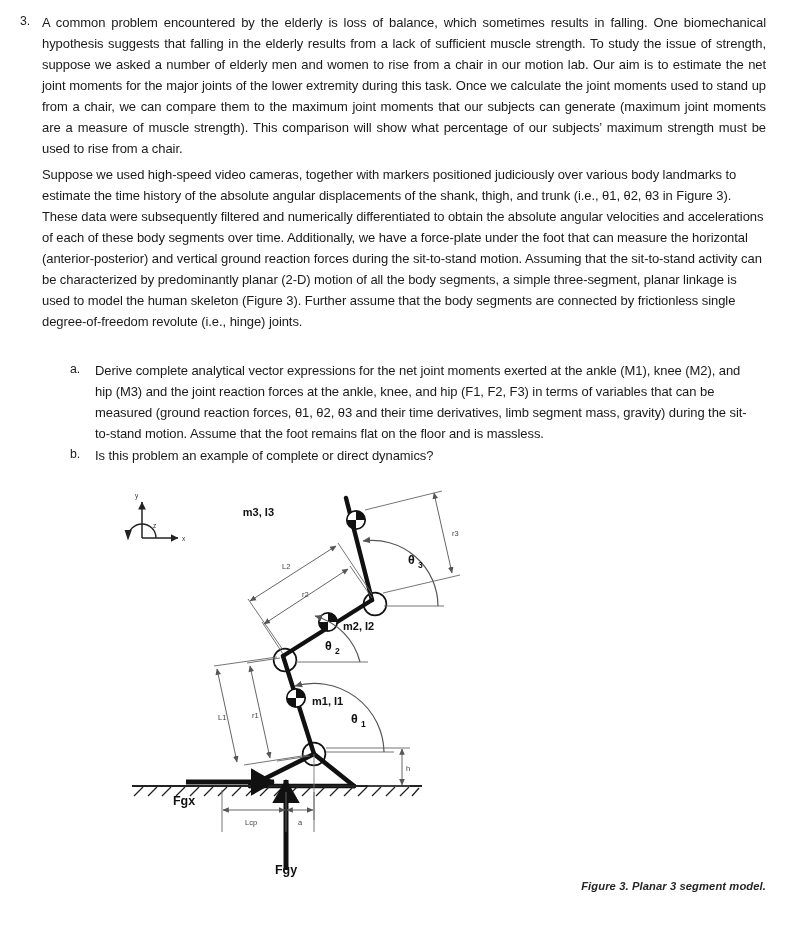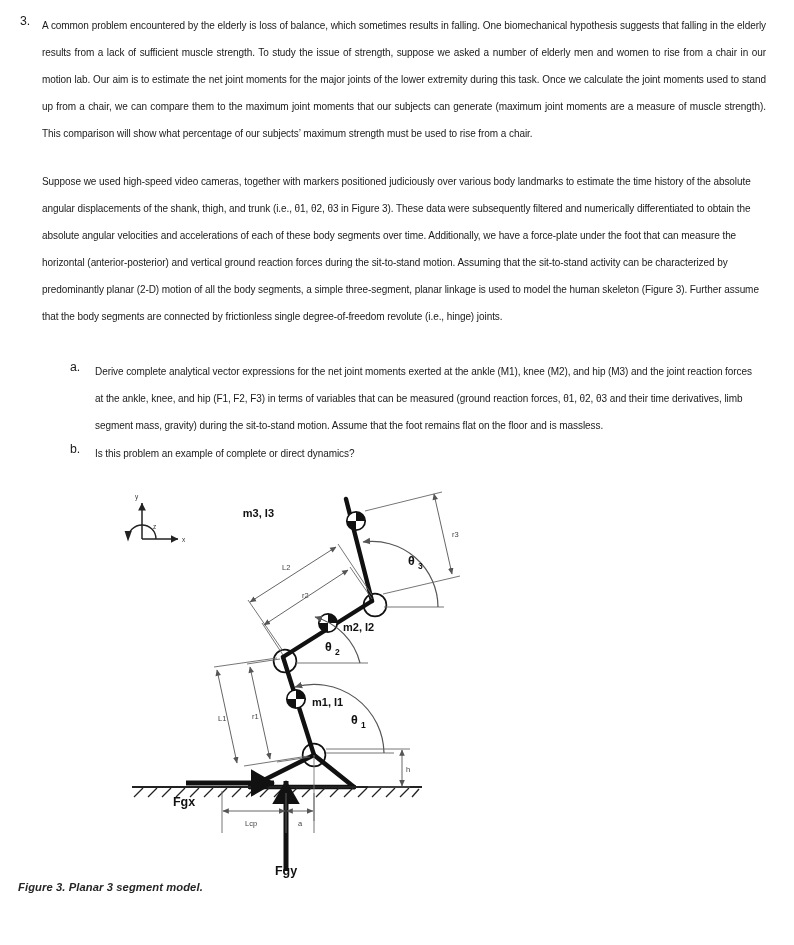--- a/index.html
+++ b/index.html
@@ -36,30 +36,30 @@
     text-align: left;
     padding-left: 2px;
     box-sizing: border-box;
   }
   .prob-body {
     flex: 1 1 auto;
     min-width: 0;
   }
   p.para {
     margin: 0;
-    font-size: 10px;
-    line-height: 27px;
+    font-size: 13px;
+    line-height: 21px;
     letter-spacing: -0.07px;
   }
   p.justified {
     text-align: justify;
     text-justify: inter-word;
   }
   p.gap {
-    margin-top: 21px;
+    margin-top: 5px;
   }
 
   
   .sublist {
     margin-top: 28px;
     padding-left: 28px;
   }
   .subitem {
     display: flex;
     align-items: flex-start;
@@ -88,21 +88,21 @@
   }
   .figure-svg {
     display: block;
     margin: 0 auto;
   }
   .fig-caption {
     position: absolute;
     left: 0;
     right: 0;
     bottom: 8px;
-    text-align: left;
+    text-align: right;
     font-size: 11.2px;
     font-style: italic;
     font-weight: bold;
     color: #262626;
     letter-spacing: 0.1px;
   }
 
   svg text {
     font-family: "Liberation Sans", sans-serif;
     fill: #111111;

